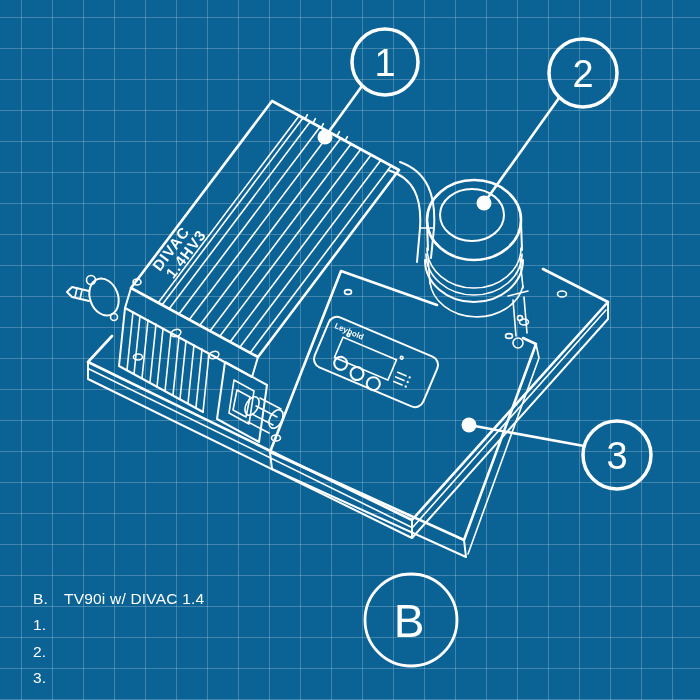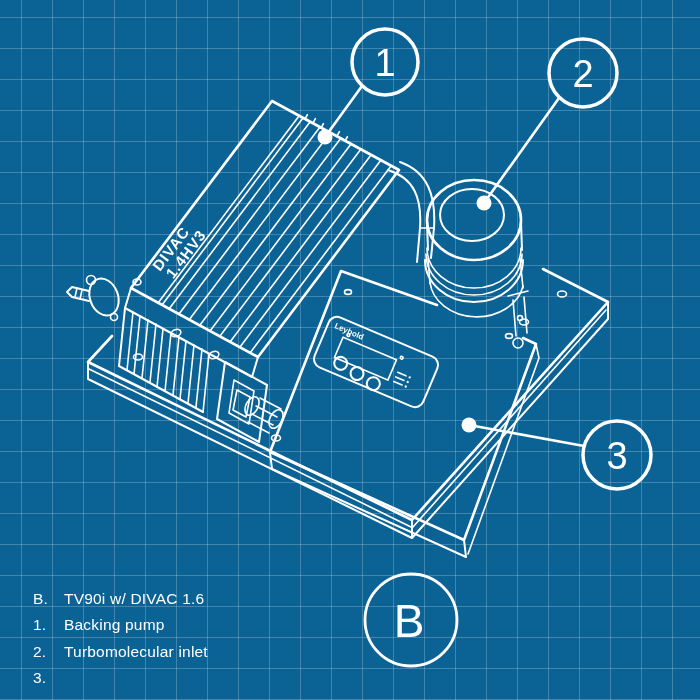--- a/index.html
+++ b/index.html
@@ -180,28 +180,26 @@
   <g>
     <circle class="figure-circ" cx="411" cy="620" r="46"></circle>
     <text class="figure-letter" x="409" y="637">B</text>
   </g>
 
 </svg>
 
 <div class="legend">
   <div class="legend-row">
     <span class="legend-key">B.</span>
-    <span class="legend-label">TV90i w/ DIVAC 1.6</span>
+    <span class="legend-label">TV90i w/ DIVAC 1.4</span>
   </div>
   <div class="legend-row">
     <span class="legend-key">1.</span>
-    <span class="legend-label">Backing pump</span>
   </div>
   <div class="legend-row">
     <span class="legend-key">2.</span>
-    <span class="legend-label">Turbomolecular inlet</span>
   </div>
   <div class="legend-row">
     <span class="legend-key">3.</span>
   </div>
 </div>
 
 </div>
 
 </body></html>

